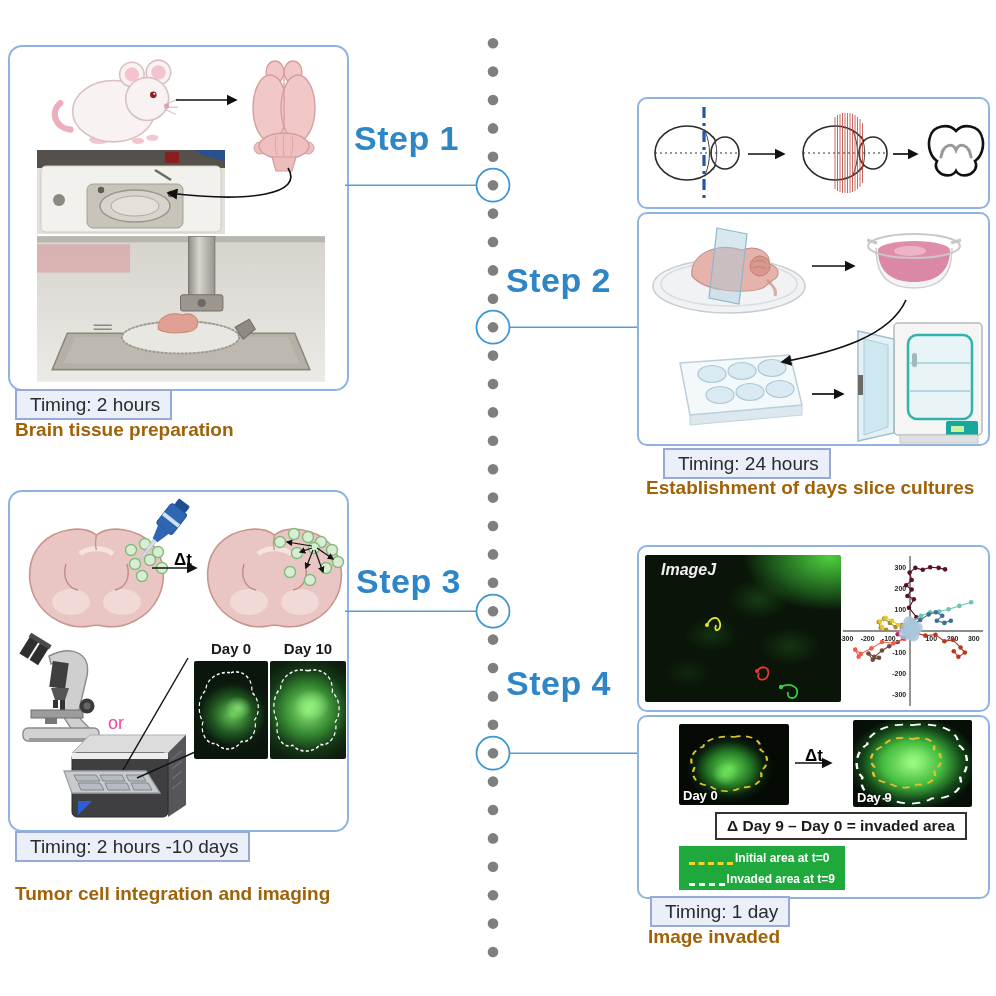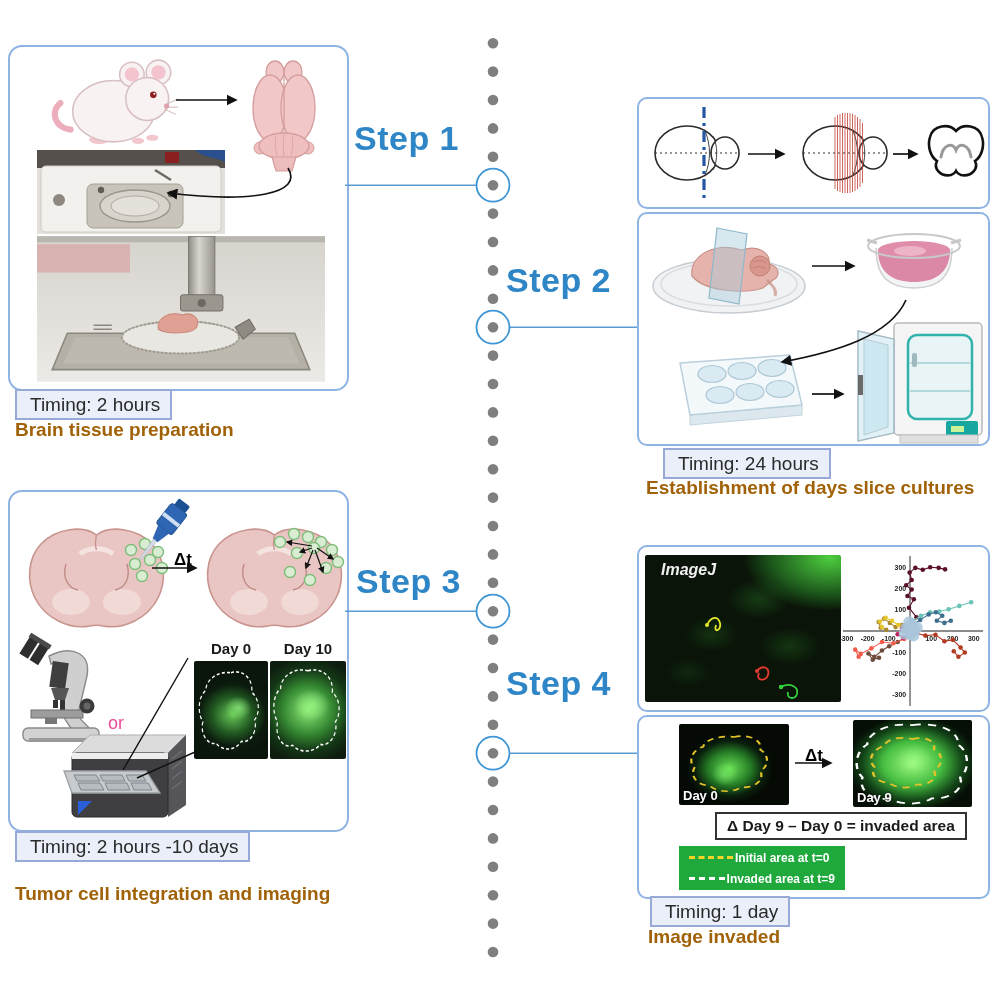--- a/index.html
+++ b/index.html
@@ -19,21 +19,21 @@
   .fluor{position:absolute;background:#0a150c;overflow:hidden;border-radius:2px;}
   .fluor svg{position:absolute;left:0;top:0;}
   .daytag{position:absolute;left:4px;bottom:2px;color:#fff;font-weight:bold;font-size:13px;text-shadow:0 0 3px #000;}
   .dayhdr{position:absolute;font-size:15px;font-weight:bold;color:#1a1a1a;text-align:center;}
   .dt{position:absolute;font-size:17px;font-weight:bold;color:#000000;text-align:right;}
   .orlbl{position:absolute;font-size:18px;color:#ec4899;}
   .formula{position:absolute;background:#fff;border:2px solid #333;color:#1a1a1a;
            font-size:15.5px;font-weight:bold;text-align:center;line-height:24px;white-space:nowrap;padding:0 10px;}
   .legendbox{position:absolute;background:var(--legend-bg);padding:7px 10px;display:flex;
              flex-direction:column;justify-content:center;gap:7px;}
-  .legrow{display:flex;align-items:center;gap:2px;}
+  .legrow{display:flex;align-items:flex-end;gap:2px;}
   .dash{width:44px;height:0;border-top:3.5px dashed #fff;}
   .dash.yellow{border-top-color:#F4D428;}
   .legtxt{color:#fff;font-size:12px;font-weight:bold;white-space:nowrap;}
   #overlay{position:absolute;left:0;top:0;pointer-events:none;z-index:50;}
   .imagejlbl{position:absolute;left:8px;top:6px;color:#efefef;font-size:16px;font-style:italic;font-weight:bold;margin-left:8px;}
 </style>
 </head>
 <body>
 
 <div id="canvas">

